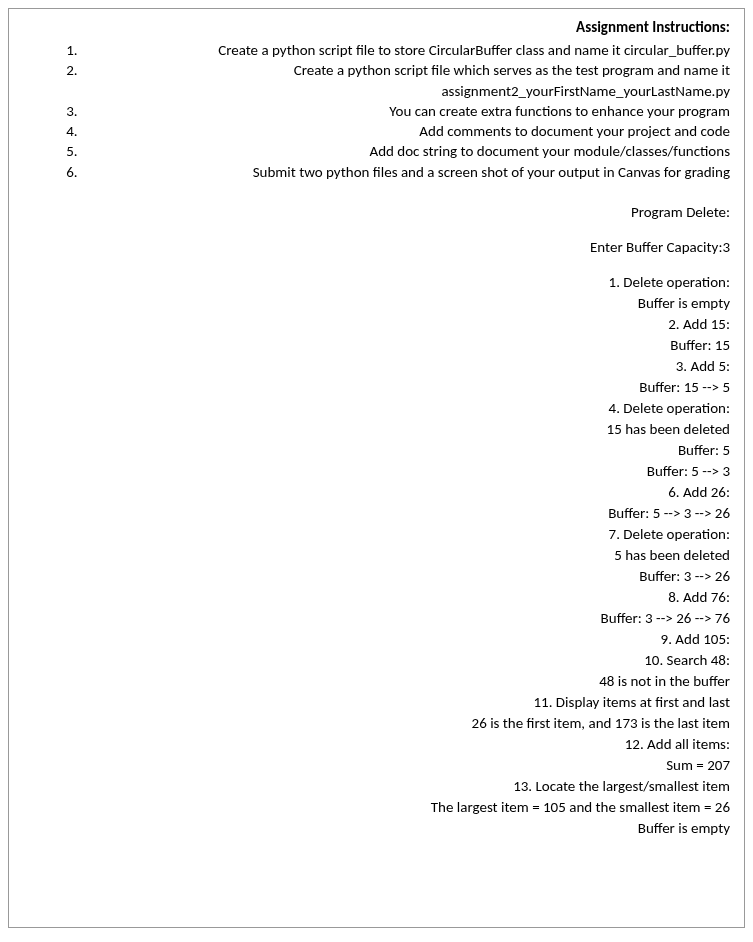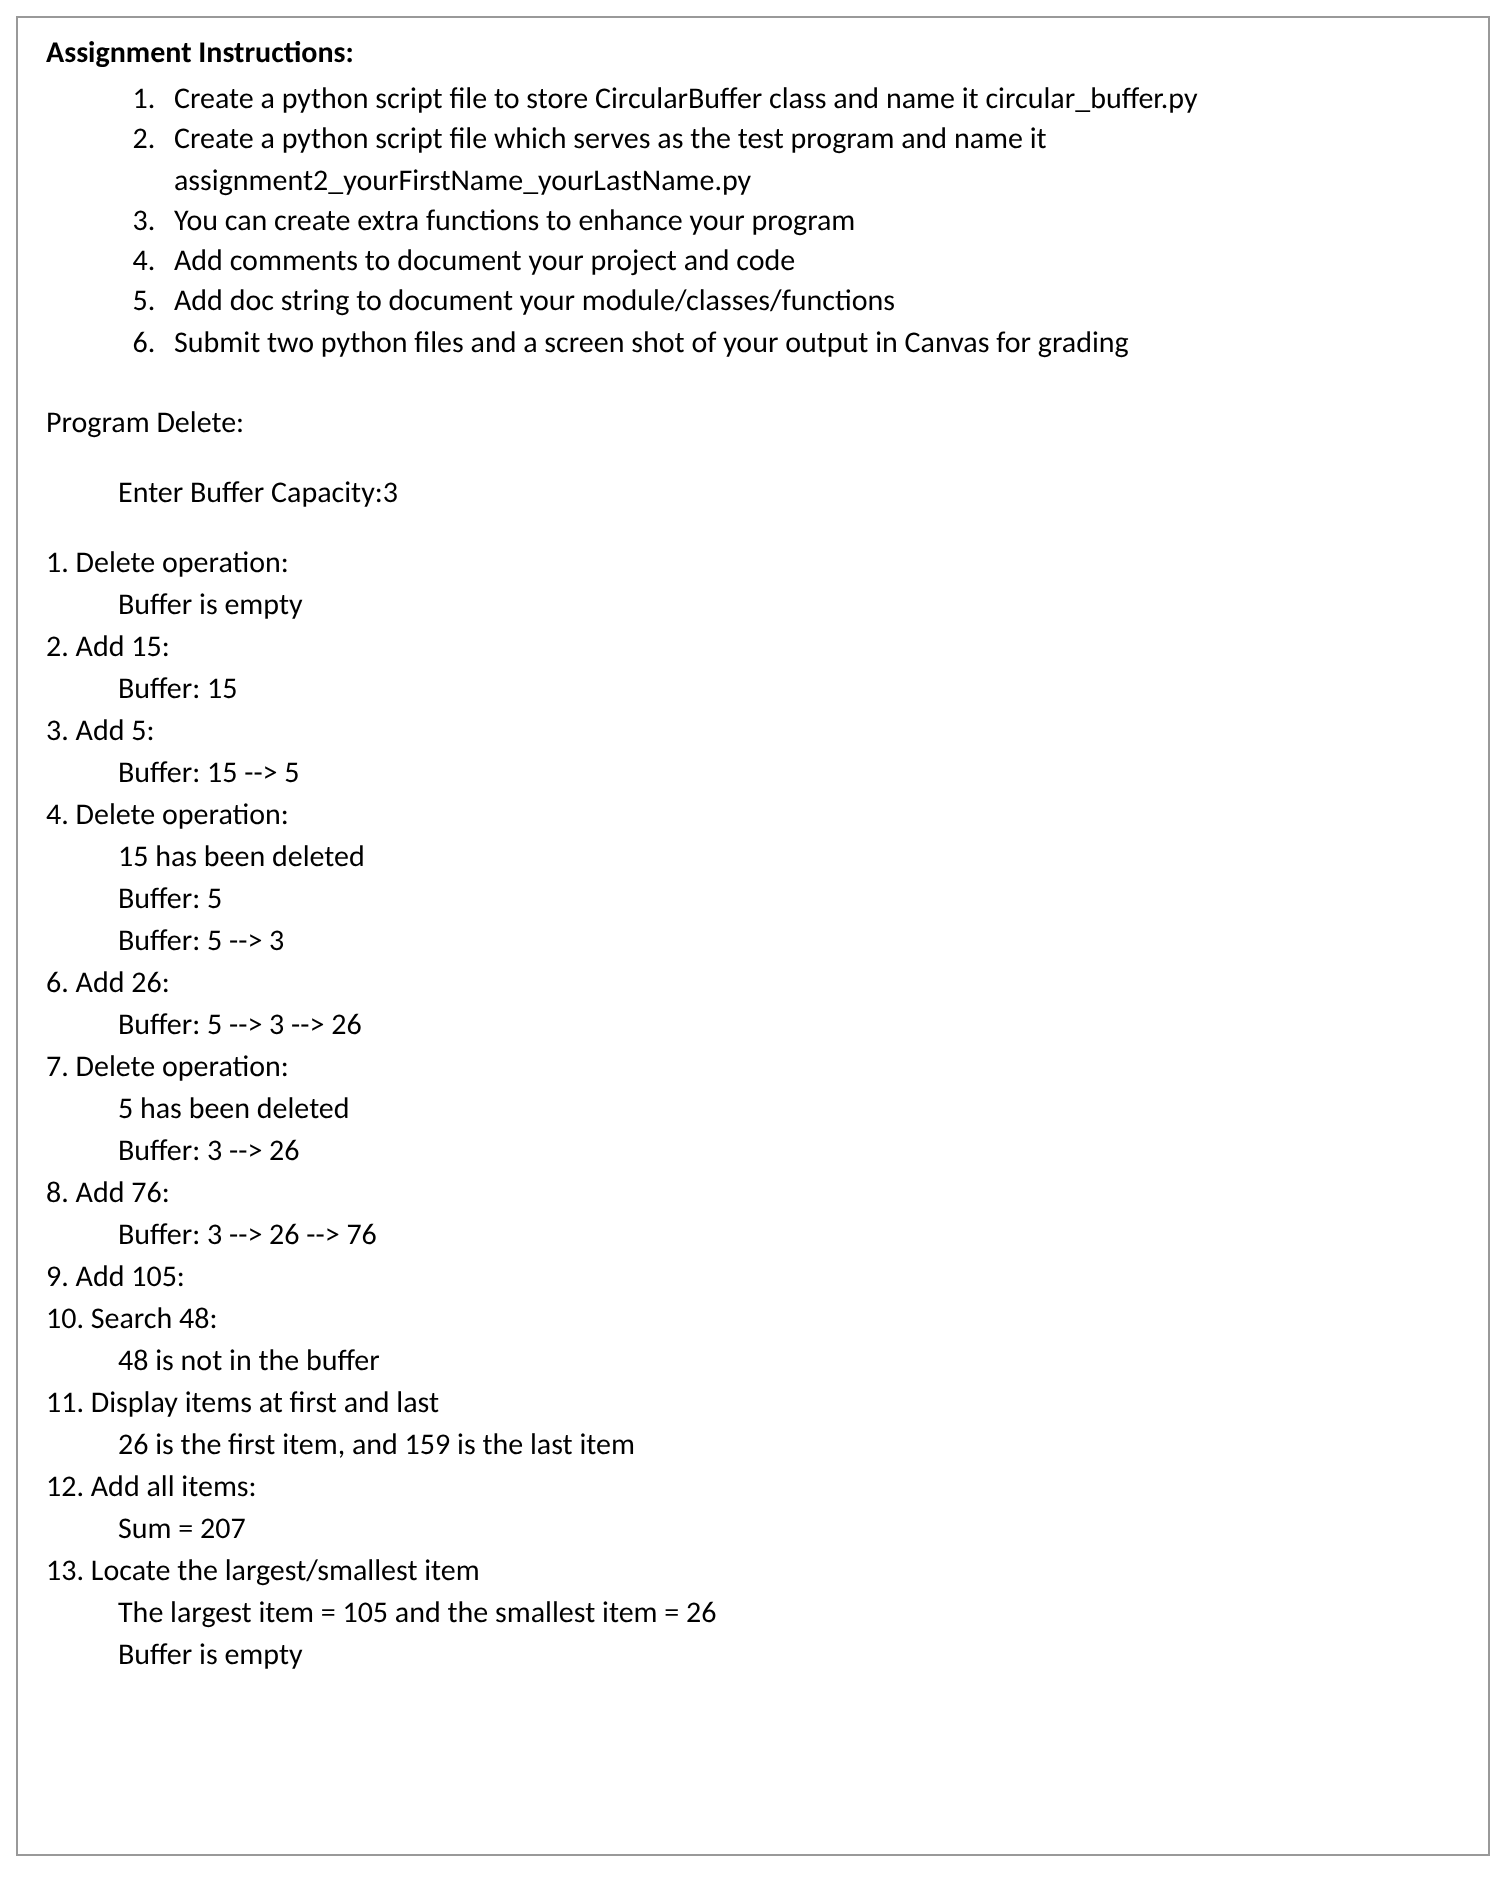--- a/index.html
+++ b/index.html
@@ -13,20 +13,21 @@
       font-size: 15px;
       color: #000000;
       padding: 8px;
       width: 753px;
     }
     .doc-frame {
       border: 1px solid #999999;
       padding: 8px 14px 10px 14px;
       min-height: 920px;
       line-height: 1.4;
+      text-align: right;
     }
     .section-title {
       font-weight: bold;
       margin-bottom: 2px;
     }
     ol.inst {
       padding-left: 58px;
       margin-bottom: 20px;
     }
     ol.inst li {
@@ -83,21 +84,21 @@
       <div class="out-line lvl1">Buffer: 5 --&gt; 3 --&gt; 26</div>
       <div class="out-line">7. Delete operation:</div>
       <div class="out-line lvl1">5 has been deleted</div>
       <div class="out-line lvl1">Buffer: 3 --&gt; 26</div>
       <div class="out-line">8. Add 76:</div>
       <div class="out-line lvl1">Buffer: 3 --&gt; 26 --&gt; 76</div>
       <div class="out-line">9. Add 105:</div>
       <div class="out-line">10. Search 48:</div>
       <div class="out-line lvl1">48 is not in the buffer</div>
       <div class="out-line">11. Display items at first and last</div>
-      <div class="out-line lvl1">26 is the first item, and 159 is the last item</div>
+      <div class="out-line lvl1">26 is the first item, and 173 is the last item</div>
       <div class="out-line">12. Add all items:</div>
       <div class="out-line lvl1">Sum = 207</div>
       <div class="out-line">13. Locate the largest/smallest item</div>
       <div class="out-line lvl1">The largest item = 105 and the smallest item = 26</div>
       <div class="out-line lvl1">Buffer is empty</div>
     </div>
 
 </div>
 
 </body></html>

